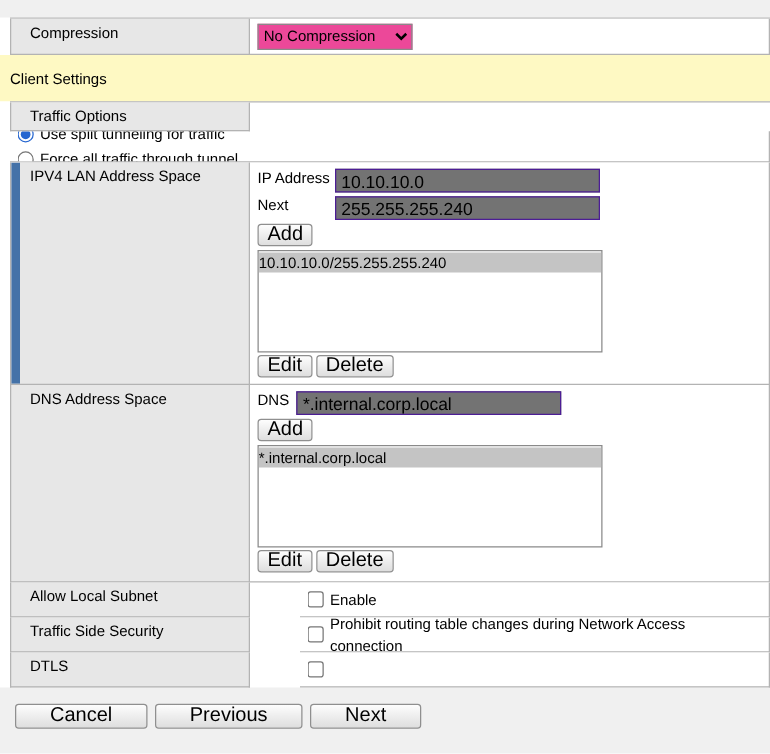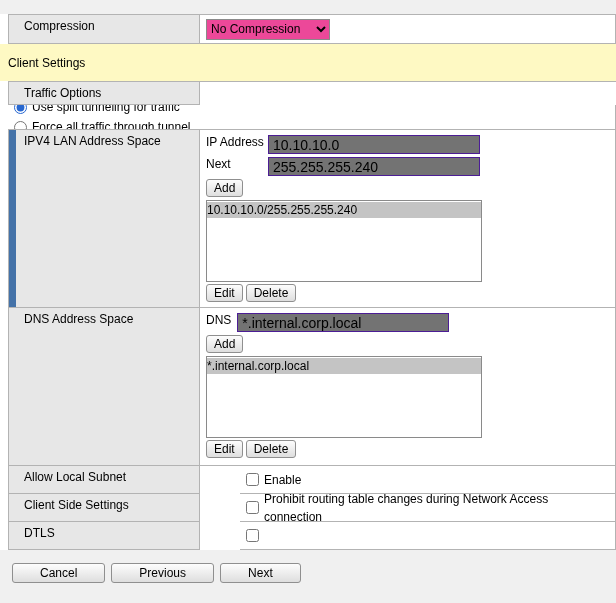--- a/index.html
+++ b/index.html
@@ -46,21 +46,21 @@
 
   .field-line { display:flex; align-items:flex-start; margin:1px 0 3px 0; }
   .fl-label { margin-right:6px; white-space:nowrap; }
   .fl-label.w56 { width:56px; }
   input.txt {
     width:212px; height:19px; border:1px solid #4c1d95; background:#737373;
     padding:1px 4px; font-family:"Liberation Sans", sans-serif; font-size:14px;
   }
 
   .btn {
-    font-family:"Liberation Sans", sans-serif; font-size:12px; color:#000;
+    font-family:"Liberation Sans", sans-serif; font-size:16px; color:#000;
     padding:1px 7px; height:18px; line-height:14px;
     background:linear-gradient(#fdfdfd,#dedede); border:1px solid #8f8f8f; border-radius:3px;
     cursor:pointer;
   }
   .btn-line { display:flex; gap:3px; margin-top:2px; }
 
   .listbox {
     width:276px; height:82px; border:1px solid #8a8a8a; background:#fff;
     margin:3px 0 1px 0; overflow:hidden; padding-top:1px;
   }
@@ -166,21 +166,21 @@
       <div class="cell-value vcenter">
         <label class="chk-line">
           <input type="checkbox" style="">
           <span>Enable</span>
         </label>
       </div>
     </div>
 
     <div class="row row-small">
       <div class="cell-label">
-        <span>Client Side Settings</span>
+        <span>Traffic Side Security</span>
       </div>
       <div class="cell-value vcenter">
         <label class="chk-line">
           <input type="checkbox" style="">
           <span>Prohibit routing table changes during Network Access connection</span>
         </label>
       </div>
     </div>
 
     <div class="row row-small">

